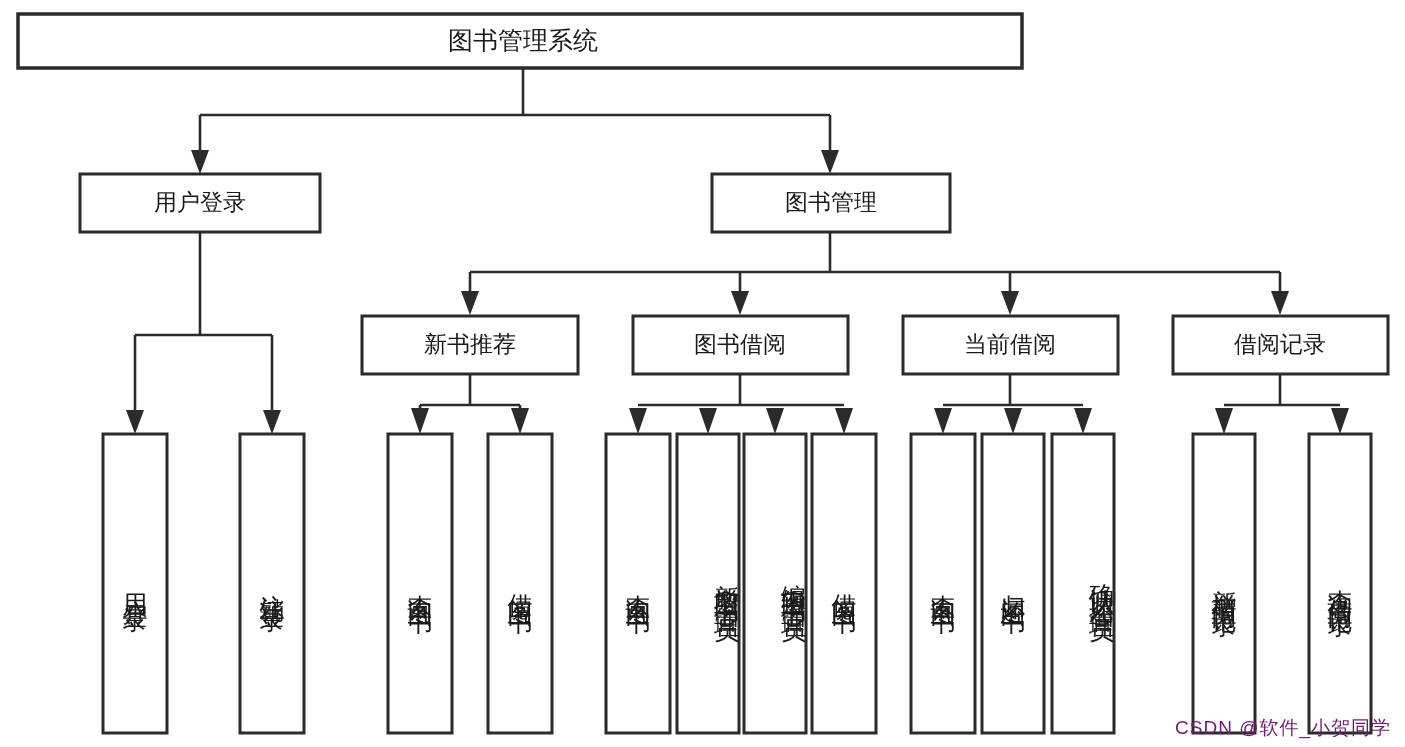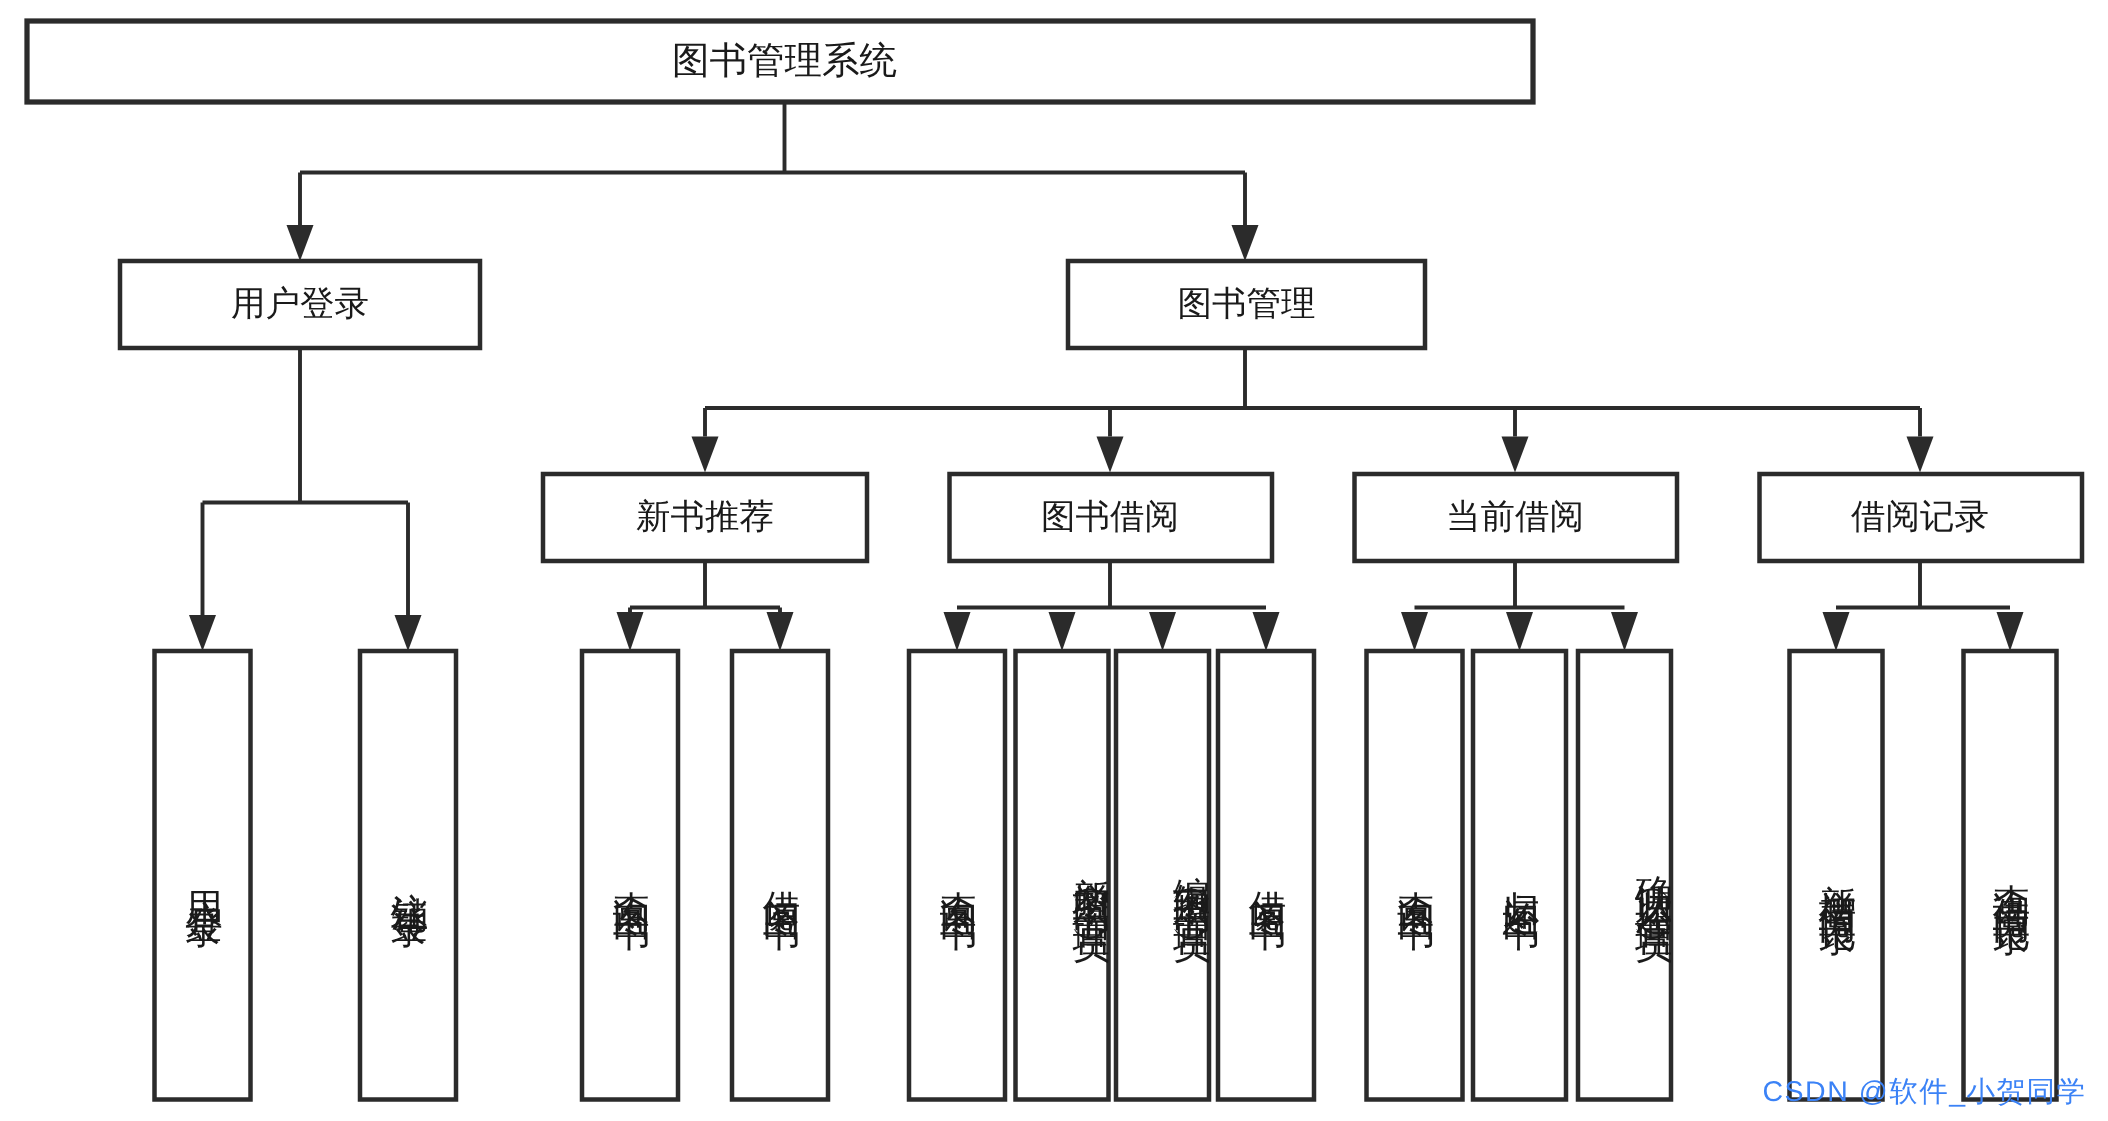--- a/index.html
+++ b/index.html
@@ -67,21 +67,21 @@
     color: #1a1a1a;
     pointer-events: none;
     overflow: hidden;
   }
   .watermark {
     position: absolute;
     right: 14px;
     bottom: 6px;
     font-family: "Liberation Sans", "DejaVu Sans", sans-serif;
     font-size: 19px;
-    color: #3b82f6;
+    color: #701a75;
     letter-spacing: 1px;
     white-space: nowrap;
   }
 </style>
 </head>
 <body>
 
 <svg id="diagram" viewBox="0 0 1405 747" xmlns="http://www.w3.org/2000/svg">
 
   <defs>

